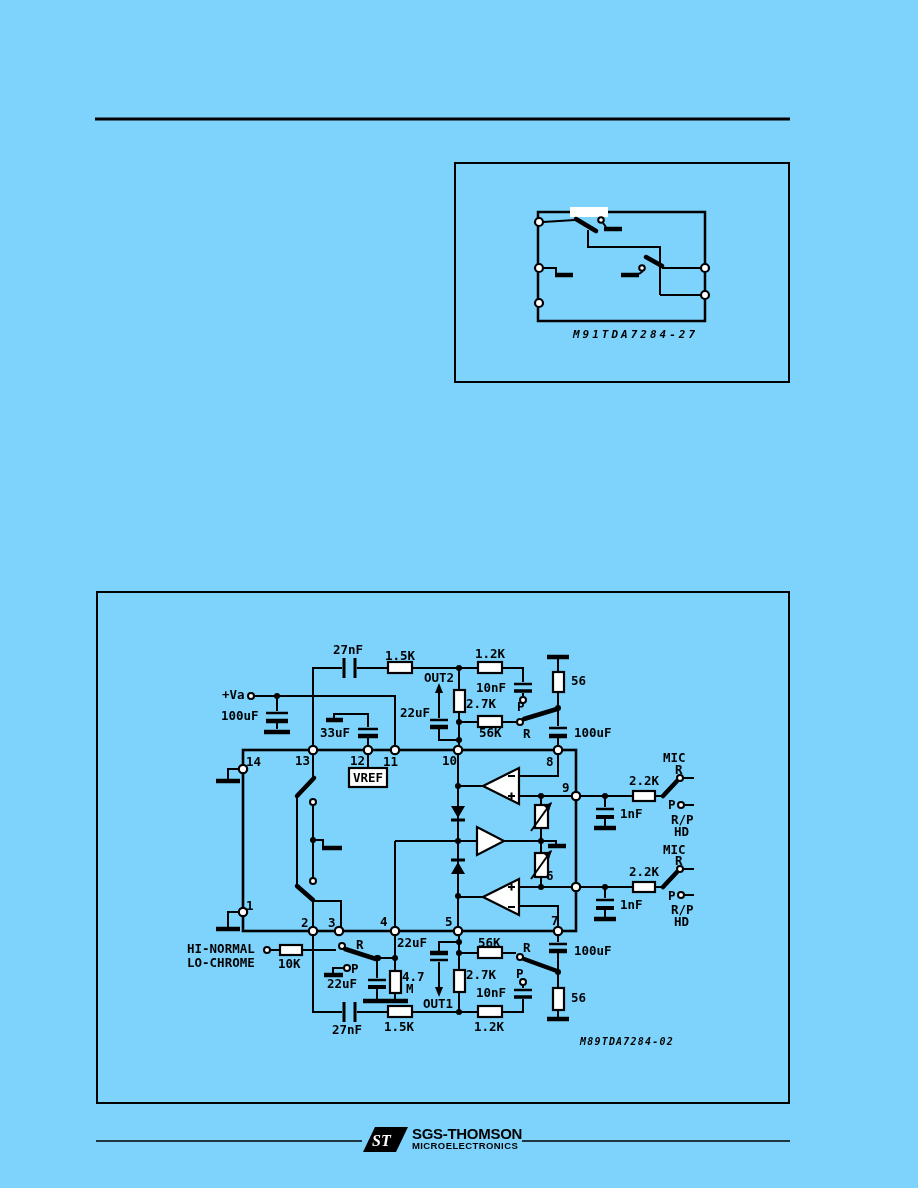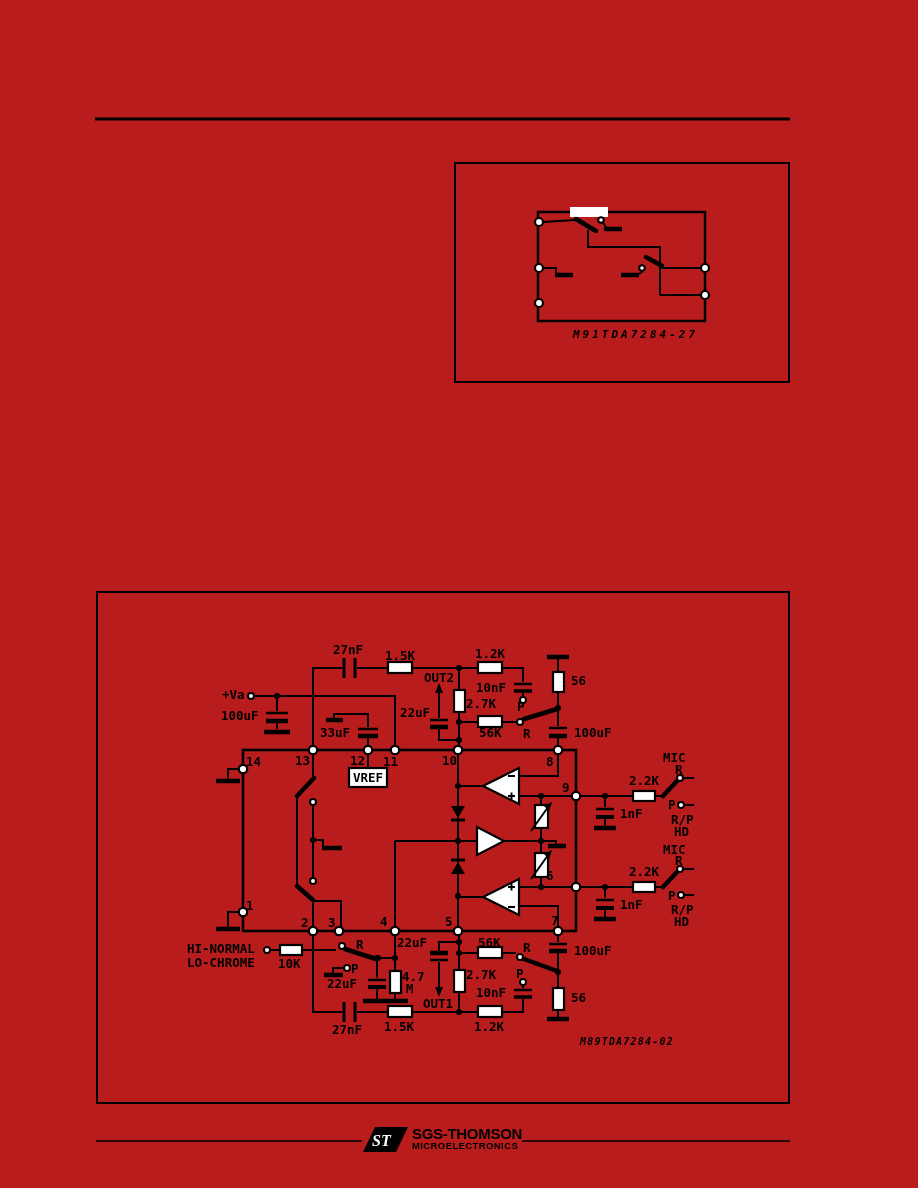--- a/index.html
+++ b/index.html
@@ -1,16 +1,16 @@
 <!DOCTYPE html>
 <html><head>
 <meta charset="utf-8">
 <style>
   html,body{margin:0;padding:0;background:#e8e8e8;}
-  #page{position:relative;width:918px;height:1188px;background:#b91c1c;margin:0 auto;
+  #page{position:relative;width:918px;height:1188px;background:#7dd3fc;margin:0 auto;
         font-family:"DejaVu Sans Mono", monospace;}
   svg{position:absolute;left:0;top:0;}
   svg text{fill:#000000;font-family:"DejaVu Sans Mono", monospace;}
   .t{font-size:12.5px;font-weight:bold;}
   .tm{font-size:12.5px;font-weight:bold;text-anchor:middle;}
   .cap1{font-size:11px;font-weight:bold;font-style:italic;letter-spacing:3px;}
   .cap2{font-size:10px;font-weight:bold;font-style:italic;letter-spacing:1.2px;}
   .brand{font-family:"Liberation Sans", sans-serif;font-size:15px;font-weight:bold;letter-spacing:-0.3px;}
   .sub{font-family:"Liberation Sans", sans-serif;font-size:9.5px;font-weight:bold;letter-spacing:0.4px;}
   .logoTxt{font-family:"Liberation Serif", serif;font-size:16px;font-weight:bold;font-style:italic;fill:#ffffff;}

